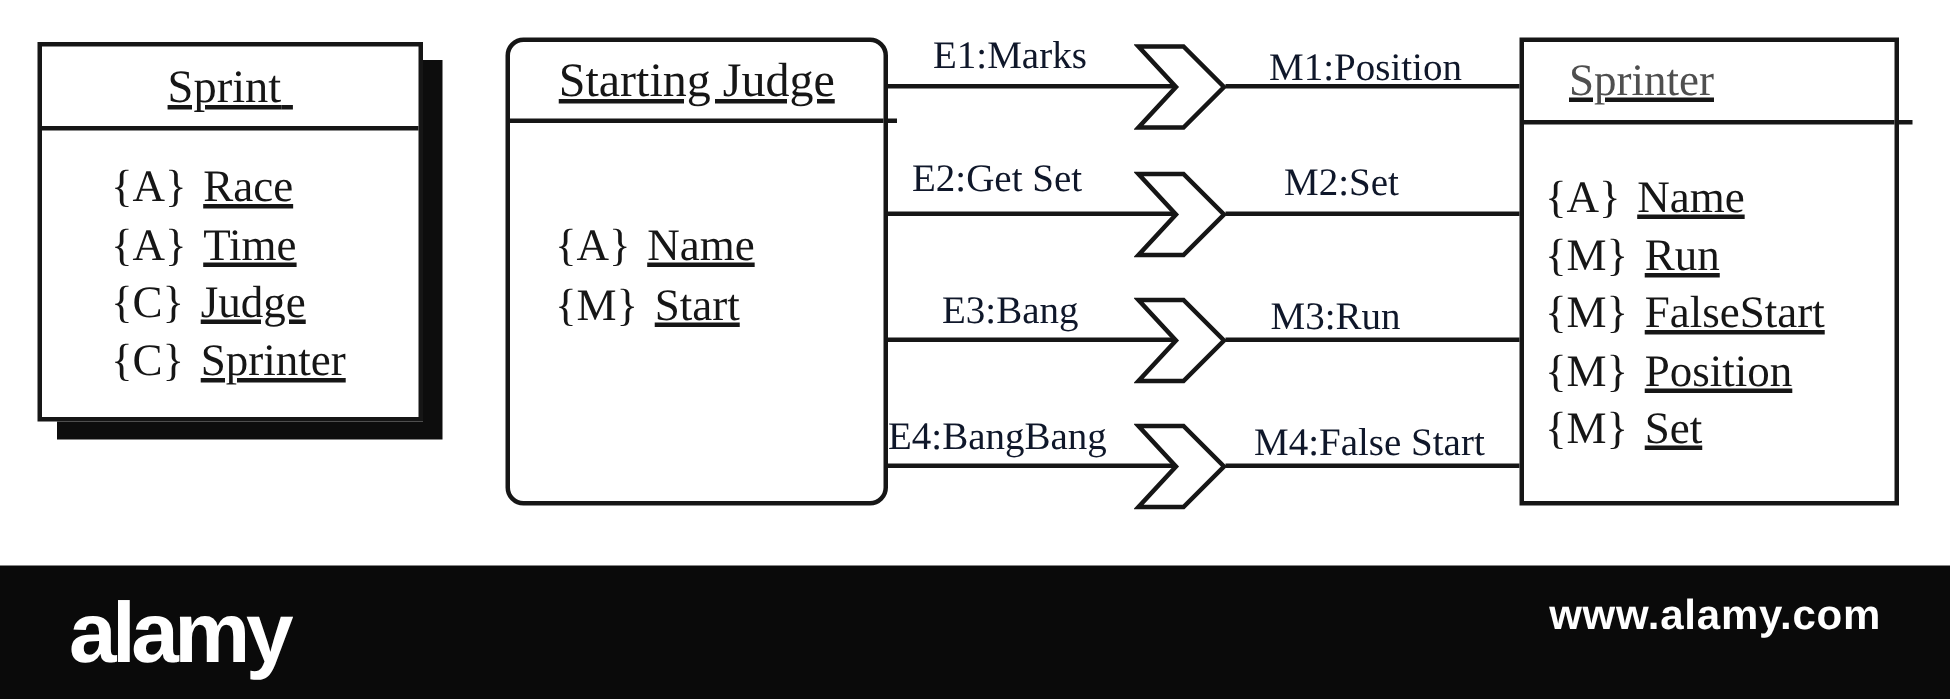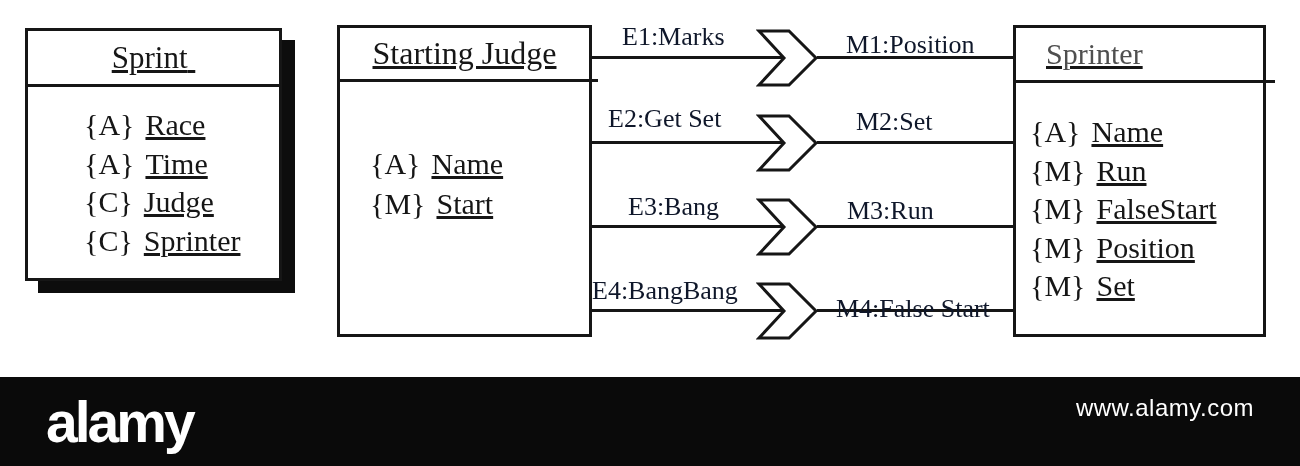--- a/index.html
+++ b/index.html
@@ -27,22 +27,22 @@
     font-size:31px;white-space:nowrap;
   }
   .cls-header.left-aligned{justify-content:flex-start;padding-left:30px;color:var(--sprinter-title);}
   .muted{color:var(--muted-title);}
   .cls-body{font-size:30px;}
   .member{white-space:nowrap;}
   .member .tag{display:inline-block;margin-right:11px;}
   
   #box-sprint-event{left:25px;top:28px;width:257px;height:253px;}
   #box-sprint-event .cls-header{height:56px;}
-  #box-sprint-event .cls-body{padding:19px 0 0 35px;line-height:38.5px;margin-left:21px;}
-  #box-starting-judge{left:337px;top:25px;width:255px;height:312px;}
+  #box-sprint-event .cls-body{padding:19px 0 0 46px;line-height:38.5px;}
+  #box-starting-judge{left:337px;top:25px;width:255px;height:312px;border-radius:12px;}
   #box-starting-judge .cls-header{height:54px;font-size:32px;}
   #box-starting-judge .cls-body{padding:62px 0 0 30px;line-height:40px;}
   #box-sprinter{left:1013px;top:25px;width:253px;height:312px;}
   #box-sprinter .cls-header{height:55px;font-size:30px;}
   #box-sprinter .cls-body{padding:30px 0 0 14px;line-height:38.6px;}
   
   .tick{position:absolute;background:var(--line);height:3px;}
   
   .hline{position:absolute;height:3px;background:var(--line);}
   .chevron{position:absolute;width:63px;height:60px;}
@@ -55,21 +55,21 @@
   }
   .alamy-logo{
     position:absolute;left:46px;top:389px;font-size:57px;font-weight:bold;
     letter-spacing:-3px;color:var(--bar-text);font-family:Liberation Sans, sans-serif;
   }
   .wm-right{
     position:absolute;right:46px;top:394px;text-align:center;
     font-family:"Liberation Sans", sans-serif;color:var(--bar-text);
   }
   .wm-id{font-size:17px;letter-spacing:.5px;margin-bottom:3px;}
-  .wm-url{font-size:24px;font-weight:normal;letter-spacing:.5px;text-align:right;}
+  .wm-url{font-size:28px;font-weight:bold;letter-spacing:.5px;text-align:right;}
 </style>
 </head>
 <body>
 
 <div class="stage">
 
   <div class="cls shadowed" id="box-sprint-event">
     <div class="cls-header">
       <span>Sprint</span>&nbsp;
     </div>
@@ -125,21 +125,21 @@
   <div class="hline" style="left:817px;top:225px;width:196px;"></div>
   <div class="msg-label" style="left:628px;top:192px;">E3:Bang</div>
   <div class="msg-label" style="left:847px;top:196px;">M3:Run</div>
 
   <div class="hline" style="left:590px;top:309px;width:198px;"></div>
   <svg class="chevron" style="left:756px;top:281px;" viewBox="0 0 63 60">
     <polygon points="3,3 33,3 60,30 33,57 3,57 28,30"></polygon>
   </svg>
   <div class="hline" style="left:817px;top:309px;width:196px;"></div>
   <div class="msg-label" style="left:592px;top:276px;">E4:BangBang</div>
-  <div class="msg-label" style="left:836px;top:294px;">M4:False Start</div>
+  <div class="msg-label" style="left:836px;top:280px;">M4:False Start</div>
 
   <div class="watermark-bar"></div>
   <div class="alamy-logo">alamy</div>
   <div class="wm-right">
     <div class="wm-url">www.alamy.com</div>
   </div>
 
 </div>
 
 </body></html>

